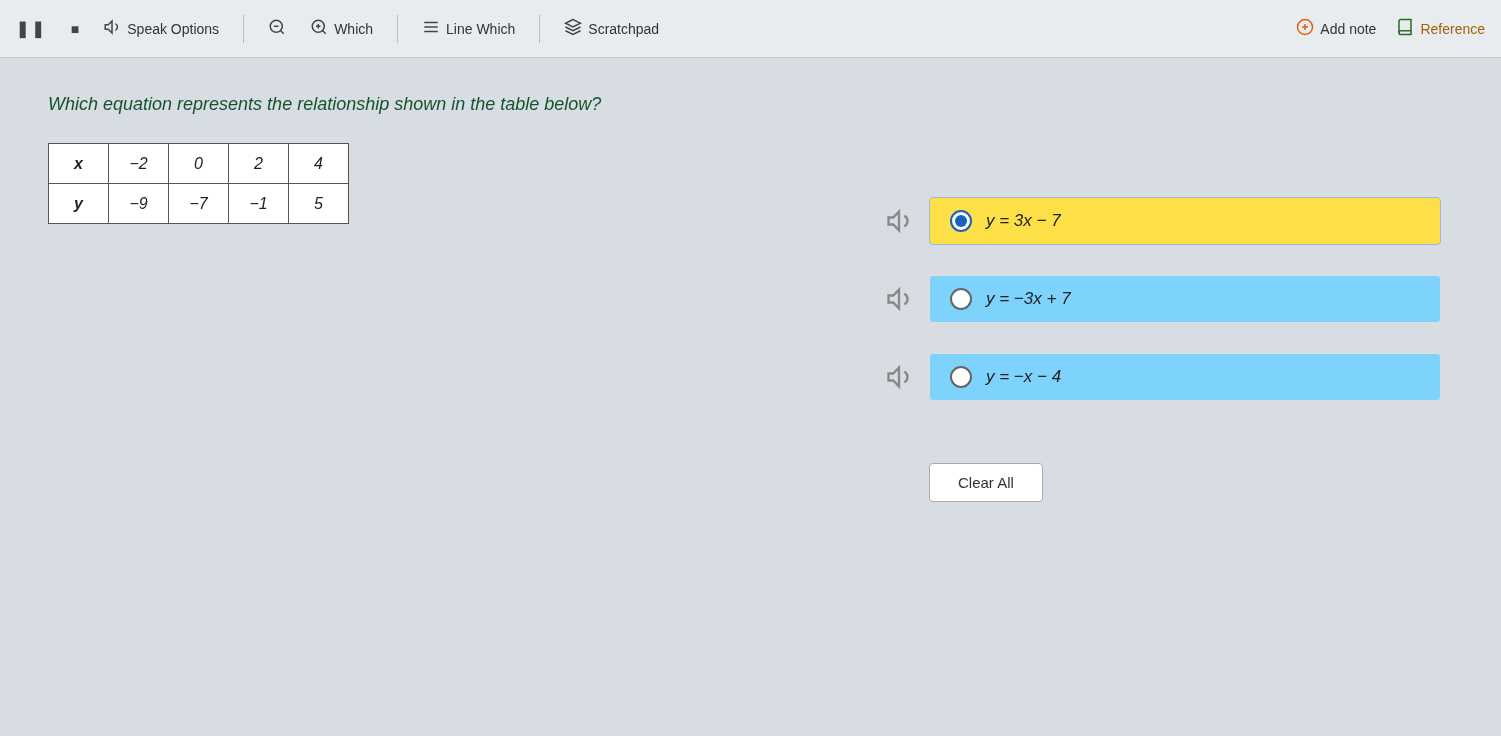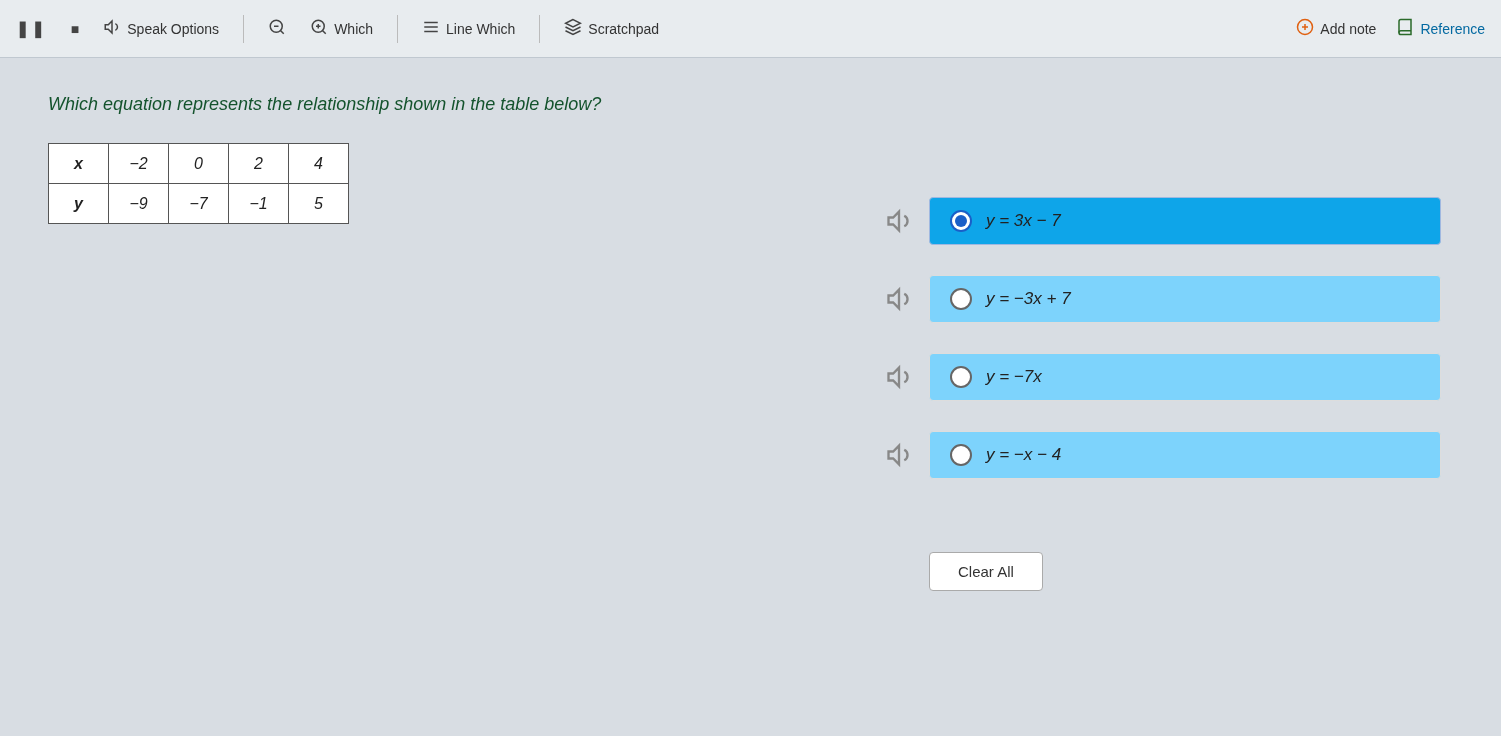--- a/index.html
+++ b/index.html
@@ -118,21 +118,21 @@
       gap: 14px;
       background: #7dd3fc;
       border-radius: 4px;
       padding: 12px 20px;
       flex: 1;
       cursor: pointer;
       border: 1px solid #ddd;
     }
 
     .radio-option.selected {
-      background: #0ea5e9;
+      background: #fde047;
       border: 1px solid #a0b8e0;
     }
 
     .radio-circle {
       width: 22px;
       height: 22px;
       border-radius: 50%;
       border: 2px solid #666;
       display: flex;
       align-items: center;
@@ -166,21 +166,21 @@
       position: absolute;
       bottom: 30px;
       left: 0;
       background: white;
       border: 1px solid #aaa;
       border-radius: 4px;
       padding: 10px 28px;
       font-size: 15px;
       color: #333;
       cursor: pointer;
-      margin-top: 32px;
+      margin-top: 21px;
     }
   </style>
 </head>
 <body>
 
 <div class="toolbar">
   <div class="toolbar-item">
     <span style="font-size:16px; font-weight:bold; letter-spacing:2px; color:#444;">❚❚</span>
   </div>
   <div class="toolbar-item">
@@ -256,21 +256,21 @@
       </span>
       <span style="color:#333;">Add note</span>
     </div>
     <div class="toolbar-item">
       <span>
         <svg viewBox="0 0 24 24" width="18" height="18" fill="none" stroke="#2a6a2a" stroke-width="2">
           <path d="M4 19.5A2.5 2.5 0 0 1 6.5 17H20"></path>
           <path d="M6.5 2H20v20H6.5A2.5 2.5 0 0 1 4 19.5v-15A2.5 2.5 0 0 1 6.5 2z"></path>
         </svg>
       </span>
-      <span style="color:#0369a1;">Reference</span>
+      <span style="color:#a16207;">Reference</span>
     </div>
   </div>
 </div>
 
 <div class="main-content">
 
   <div class="question-text">Which equation represents the relationship shown in the table below?</div>
 
   <table class="data-table">
     <tbody>
@@ -312,42 +312,30 @@
           <path d="M3 9v6h4l5 5V4L7 9H3z"></path>
           <path d="M16.5 7.5a5 5 0 0 1 0 9"></path>
         </svg>
       </div>
       <div class="radio-option">
         <div class="radio-circle"></div>
         <span class="option-text">y = −3x + 7</span>
       </div>
     </div>
 
+
     <div class="answer-row">
       <div class="speak-btn">
         <svg viewBox="0 0 24 24" width="28" height="28" fill="none" stroke="#888" stroke-width="2">
           <path d="M3 9v6h4l5 5V4L7 9H3z"></path>
           <path d="M16.5 7.5a5 5 0 0 1 0 9"></path>
         </svg>
       </div>
       <div class="radio-option">
         <div class="radio-circle"></div>
-        <span class="option-text">y = −7x</span>
-      </div>
-    </div>
-
-    <div class="answer-row">
-      <div class="speak-btn">
-        <svg viewBox="0 0 24 24" width="28" height="28" fill="none" stroke="#888" stroke-width="2">
-          <path d="M3 9v6h4l5 5V4L7 9H3z"></path>
-          <path d="M16.5 7.5a5 5 0 0 1 0 9"></path>
-        </svg>
-      </div>
-      <div class="radio-option">
-        <div class="radio-circle"></div>
         <span class="option-text">y = −x − 4</span>
       </div>
     </div>
 
     <div style="margin-top: 20px; display:flex; justify-content:flex-start; padding-left: 48px;">
       <button class="clear-all-btn" style="position:static; background:white; border:1px solid #aaa; border-radius:4px; padding:10px 28px; font-size:15px; color:#333; cursor:pointer;">Clear All</button>
     </div>
   </div>
 
 </div>

